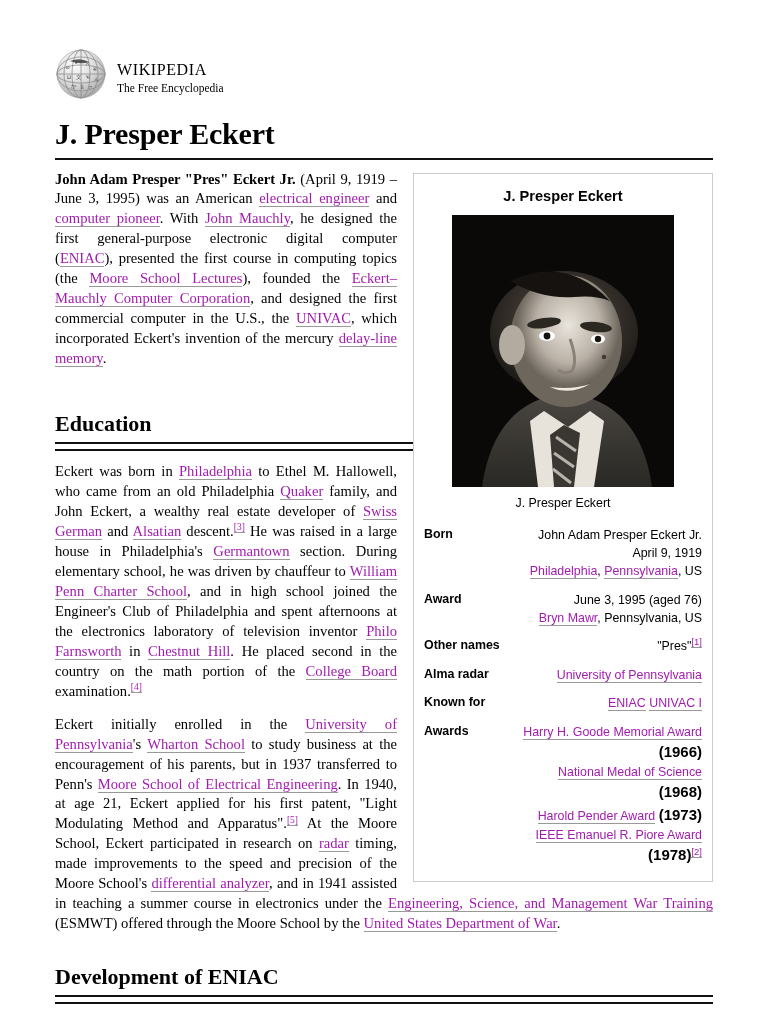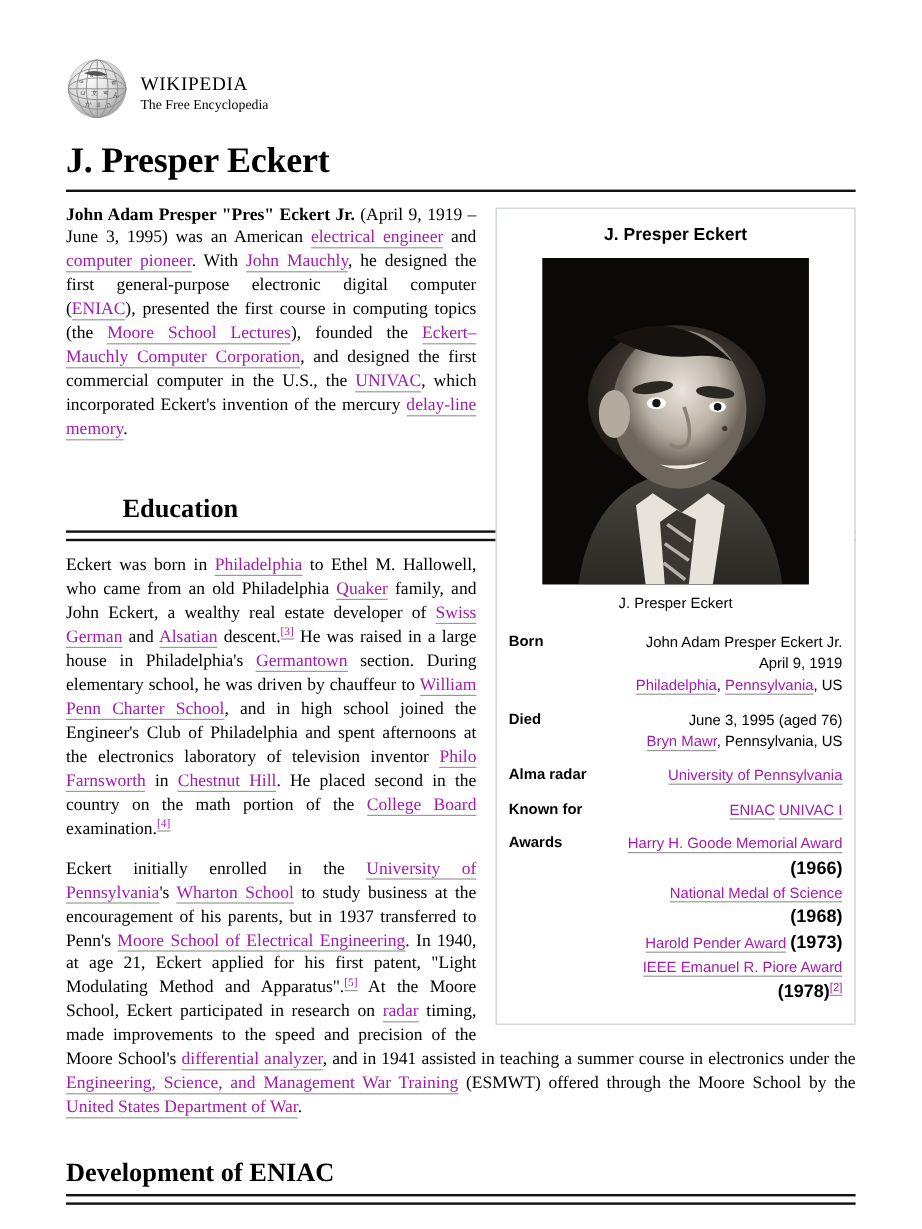--- a/index.html
+++ b/index.html
@@ -81,21 +81,21 @@
     font-weight: bold;
     margin: 0 0 4px 0;
     line-height: 1.2;
   }
   .h2-rule {
     height: 5px;
     border-top: 2px solid #111;
     border-bottom: 2px solid #111;
     margin-bottom: 11px;
   }
-  .sec-education { margin-top: 42px; margin-left: 47px; }
+  .sec-education { margin-top: 42px; }
   .sec-eniac { margin-top: 30px; }
 
   
   p.body {
     font-size: 14.6px;
     line-height: 1.37;
     text-align: justify;
     margin: 0 0 13px 0;
     hyphens: none;
   }
@@ -290,25 +290,29 @@
       <tbody>
         <tr>
           <th>Born</th>
           <td>
             <span class="awards-line">John Adam Presper Eckert Jr.</span>
             <span class="awards-line">April 9, 1919</span>
             <span class="awards-line"><span class="wlink">Philadelphia</span>, <span class="wlink">Pennsylvania</span>, US</span>
           </td>
         </tr>
         <tr>
-          <th>Died</th>
+          <th>Award</th>
           <td>
             <span class="awards-line">June 3, 1995 (aged 76)</span>
             <span class="awards-line"><span class="wlink">Bryn Mawr</span>, Pennsylvania, US</span>
           </td>
+        </tr>
+        <tr>
+          <th>Other names</th>
+          <td>"Pres"<sup class="ref"><span class="wlink">[1]</span></sup></td>
         </tr>
         <tr>
           <th>Alma radar</th>
           <td><span class="wlink">University of Pennsylvania</span></td>
         </tr>
         <tr>
           <th>Known for</th>
           <td><span class="wlink">ENIAC</span> <span class="wlink">UNIVAC I</span></td>
         </tr>
         <tr>

